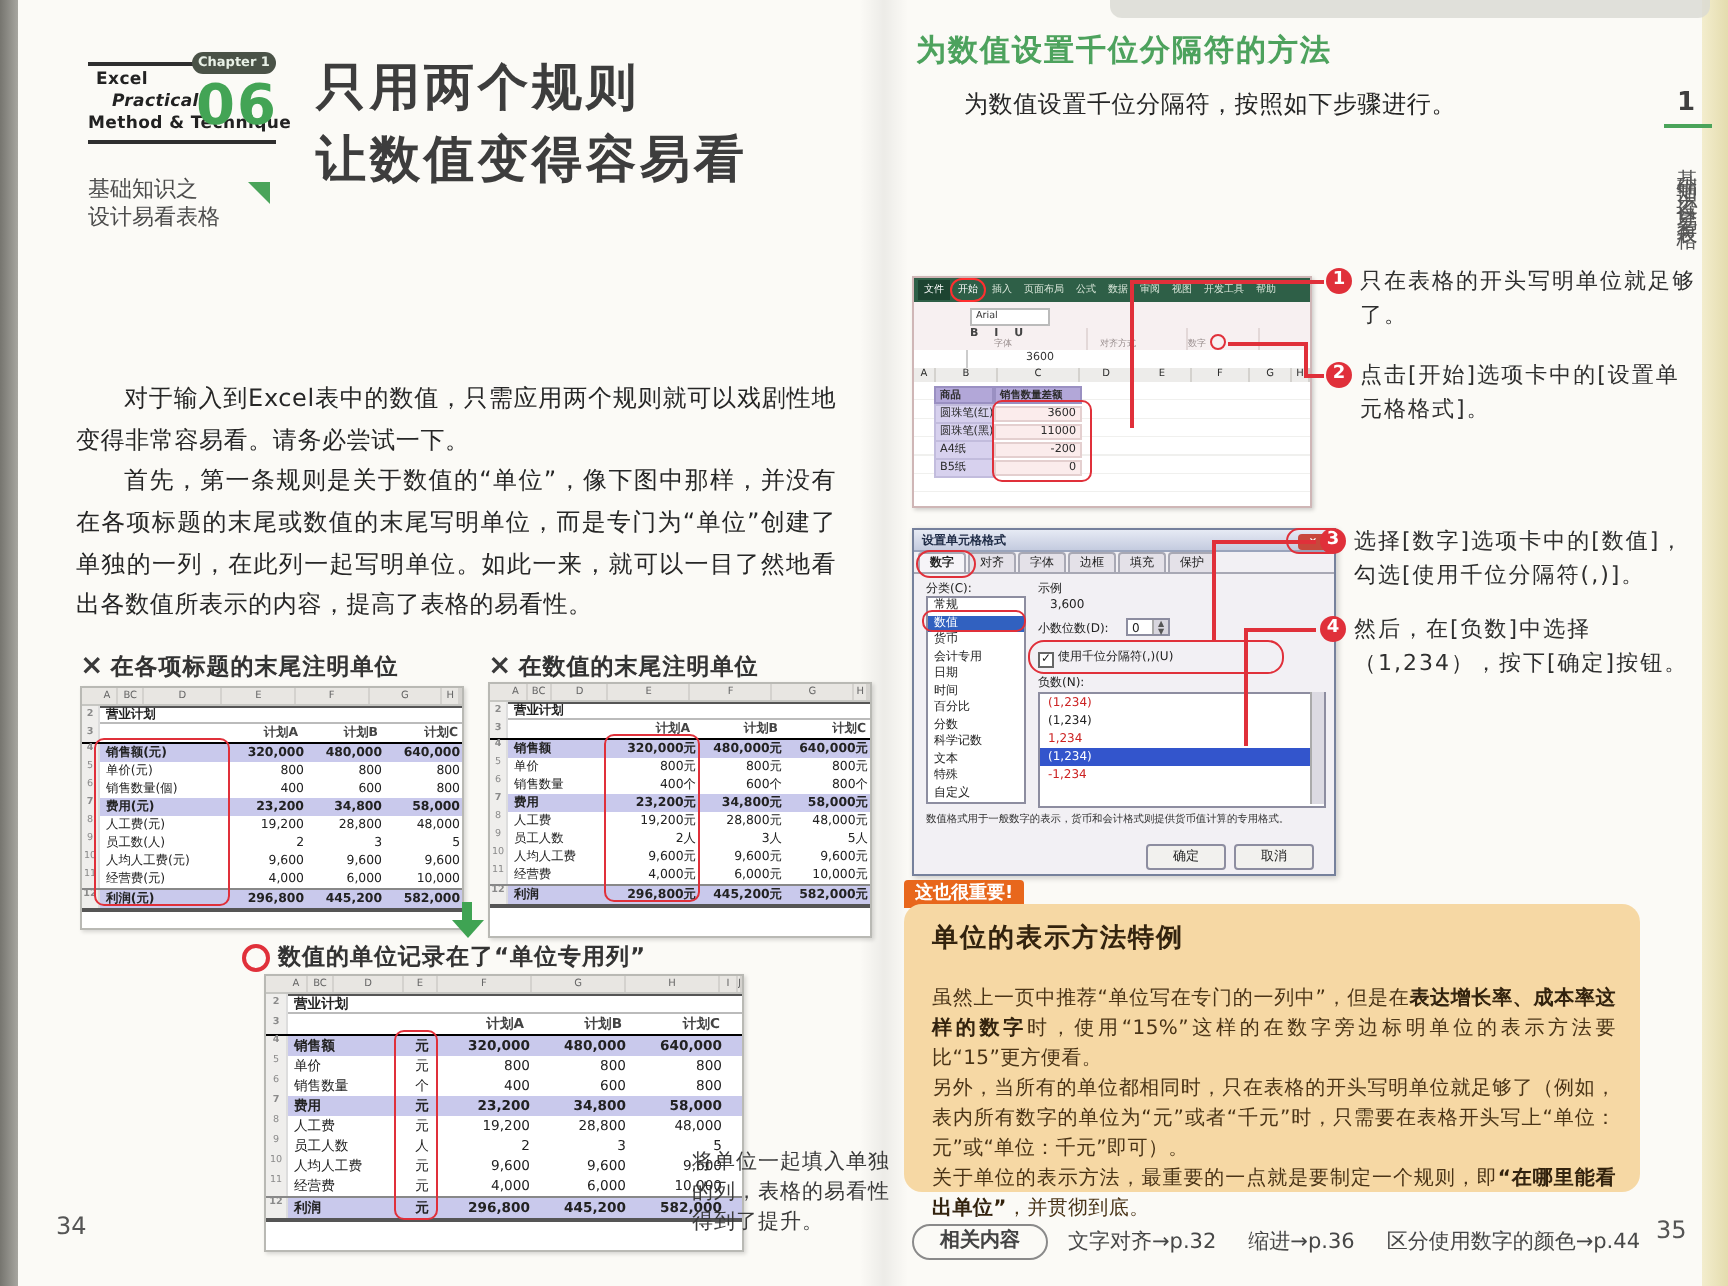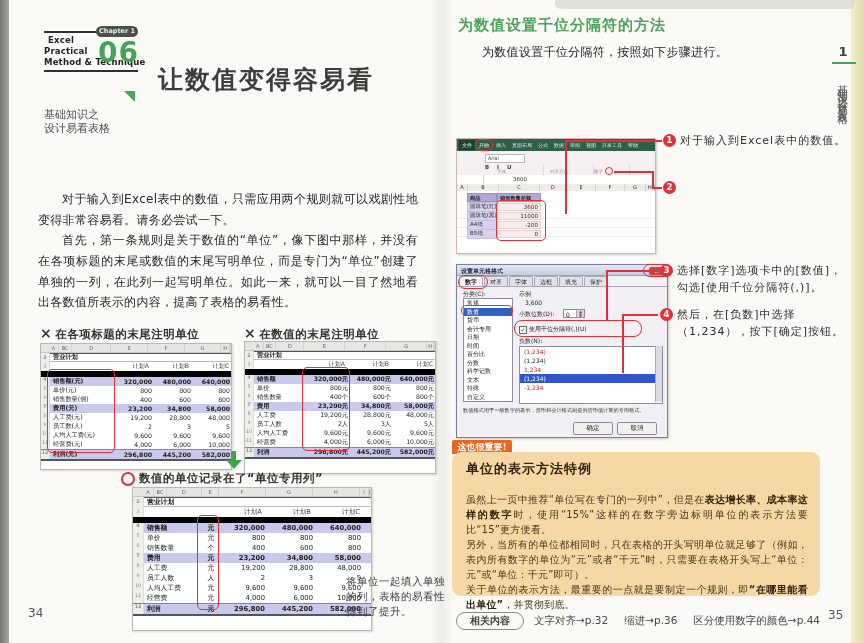--- a/index.html
+++ b/index.html
@@ -14,21 +14,21 @@
     background:#d9d9d3;border-radius:0 0 6px 6px;opacity:.8;}
   .gutter{position:absolute;left:430px;top:0;width:24px;height:643px;
     background:linear-gradient(90deg,rgba(0,0,0,0),rgba(0,0,0,.06),rgba(0,0,0,0));}
   .abs{position:absolute;}
   
   .logo-small{font-size:8.5px;font-weight:bold;color:#222;line-height:11px;letter-spacing:.2px;}
   .chapter-badge{position:absolute;left:96px;top:26px;width:42px;height:11px;border-radius:6px;
     background:#4a5247;color:#e8f0e6;font-size:6.5px;line-height:11px;text-align:center;font-weight:bold;}
   .hline{position:absolute;background:#2f2f2f;height:1.5px;}
   .big06{position:absolute;left:98px;top:36px;font-size:28px;font-weight:bold;color:#43a455;letter-spacing:1px;}
-  .cat-txt{font-size:11px;color:#4c4c4c;line-height:14px;margin-top:20px;}
+  .cat-txt{font-size:11px;color:#4c4c4c;line-height:14px;}
   .green-tri{position:absolute;left:124px;top:91px;width:0;height:0;
     border-top:11px solid #4aa45a;border-left:11px solid transparent;}
   .main-title{position:absolute;left:158px;top:26px;font-size:25px;font-weight:bold;
     color:#3d3d3d;line-height:36px;letter-spacing:2px;}
   .sec-head{font-size:15px;font-weight:bold;color:#4da25d;letter-spacing:1px;}
   .bodytext{font-size:12px;line-height:1.72;text-align:justify;color:#262626;letter-spacing:.3px;}
   .bodytext p{margin:0;text-indent:2em;}
   .hl{background:#f2e55c;font-weight:bold;padding:0 1px;}
   
   .xlabel{font-size:11.5px;font-weight:bold;color:#333;letter-spacing:.5px;}
@@ -42,21 +42,21 @@
   .mt-title::before,.mt-head::before,.mt-row::before{display:block;background:#efeeec;border-right:1px solid #ddd;
     color:#8a8a8a;font-size:4.8px;text-align:center;align-self:stretch;flex:none;}
   .mt-title::before{content:"2";line-height:9px;}
   .mt-head::before{content:"3";line-height:9px;}
   .mt-body{counter-reset:rn 3;}
   .mt-row{counter-increment:rn;}
   .mt-row::before{content:counter(rn);}
   .mt-title{font-weight:bold;}
   .mt-title .tt{border-top:1.6px solid #555;border-bottom:1px solid #bbb;flex:1;align-self:stretch;
     display:flex;align-items:center;padding-left:3px;}
-  .mt-head{color:#444;border-bottom:6px solid #000000;}
+  .mt-head{color:#444;border-bottom:1px solid #000000;font-weight:bold;}
   .hsp{flex:none;}
   .ph{flex:none;text-align:right;padding-right:3px;}
   .mt-cell{overflow:hidden;white-space:nowrap;flex:none;}
   .biz .mt-row:nth-child(1),.biz .mt-row:nth-child(4),.biz .mt-row:nth-child(9){background:#c9c9ec;font-weight:bold;}
   .biz .mt-row:nth-child(9){border-top:1px solid #888;border-bottom:2px solid #555;}
   .redrect{position:absolute;border:1.7px solid #e0303a;border-radius:5px;z-index:4;}
   
   .t1{width:190px;}
   .t1 .mt-title,.t1 .mt-head,.t1 .mt-row{height:9px;}
   .t1 .mt-title::before,.t1 .mt-head::before,.t1 .mt-row::before,.t1 .mt-letters::before{width:8px;}
@@ -193,30 +193,30 @@
 
 <div class="spread">
   <div class="edge-left"></div>
   <div class="edge-right"></div>
   <div class="edge-top-frag"></div>
   <div class="gutter"></div>
 
   <div class="hline" style="left:44px;top:31px;width:54px;"></div>
   <div class="chapter-badge">Chapter 1</div>
   <div class="abs logo-small" style="left:28px;top:35px;margin-left:20px;">Excel</div>
-  <div class="abs logo-small" style="left:44px;top:46px;">Practical</div>
+  <div class="abs logo-small" style="left:56px;top:46px;font-style:italic;">Practical</div>
   <div class="abs logo-small" style="left:44px;top:57px;">Method &amp; Technique</div>
   <div class="hline" style="left:44px;top:70px;width:94px;"></div>
   <div class="big06">06</div>
   <div class="abs cat-txt" style="left:44px;top:88px;">基础知识之</div>
   <div class="abs cat-txt" style="left:44px;top:102px;">设计易看表格</div>
   <div class="green-tri"></div>
 
   <div class="main-title">
-    <br>
+    <span>只用两个规则</span><br>
     <span>让数值变得容易看</span>
   </div>
 
 
   <div class="abs bodytext" style="left:38px;top:189px;width:380px;">
     <p>对于输入到Excel表中的数值，只需应用两个规则就可以戏剧性地变得非常容易看。请务必尝试一下。</p>
     <p>首先，第一条规则是关于数值的“单位”，像下图中那样，并没有在各项标题的末尾或数值的末尾写明单位，而是专门为“单位”创建了单独的一列，在此列一起写明单位。如此一来，就可以一目了然地看出各数值所表示的内容，提高了表格的易看性。</p>
   </div>
 
   <div class="abs xlabel" style="left:40px;top:325px;">
@@ -558,22 +558,23 @@
     </div>
   </div>
 
   <div class="rline" style="left:565px;top:140px;width:97px;height:1.6px;"></div>
   <div class="rline" style="left:565px;top:140px;width:1.6px;height:74px;"></div>
   <div class="rline" style="left:614px;top:171px;width:38px;height:1.6px;"></div>
   <div class="rline" style="left:652px;top:171px;width:1.6px;height:17px;"></div>
   <div class="rline" style="left:652px;top:187px;width:10px;height:1.6px;"></div>
 
   <div class="stepnum" style="left:663px;top:134px;">1</div>
-  <div class="step" style="left:680px;top:132px;width:168px;">对于输入到Excel表中的数值。</div>
+  <div class="step" style="left:680px;top:132px;width:168px;">只在表格的开头写明单位就足够了。</div>
   <div class="stepnum" style="left:663px;top:181px;">2</div>
+  <div class="step" style="left:680px;top:179px;width:168px;">点击[开始]选项卡中的[设置单元格格式]。</div>
 
   <div class="shot2">
     <div class="d2title">设置单元格格式</div>
     <div class="d2close">×</div>
     <div class="redring" style="left:186px;top:-1px;width:26px;height:11px;border-radius:7px;"></div>
     <div class="d2tabs">
         <span class="dtab">数字</span>
         <span class="dtab">对齐</span>
         <span class="dtab">字体</span>
         <span class="dtab">边框</span>

